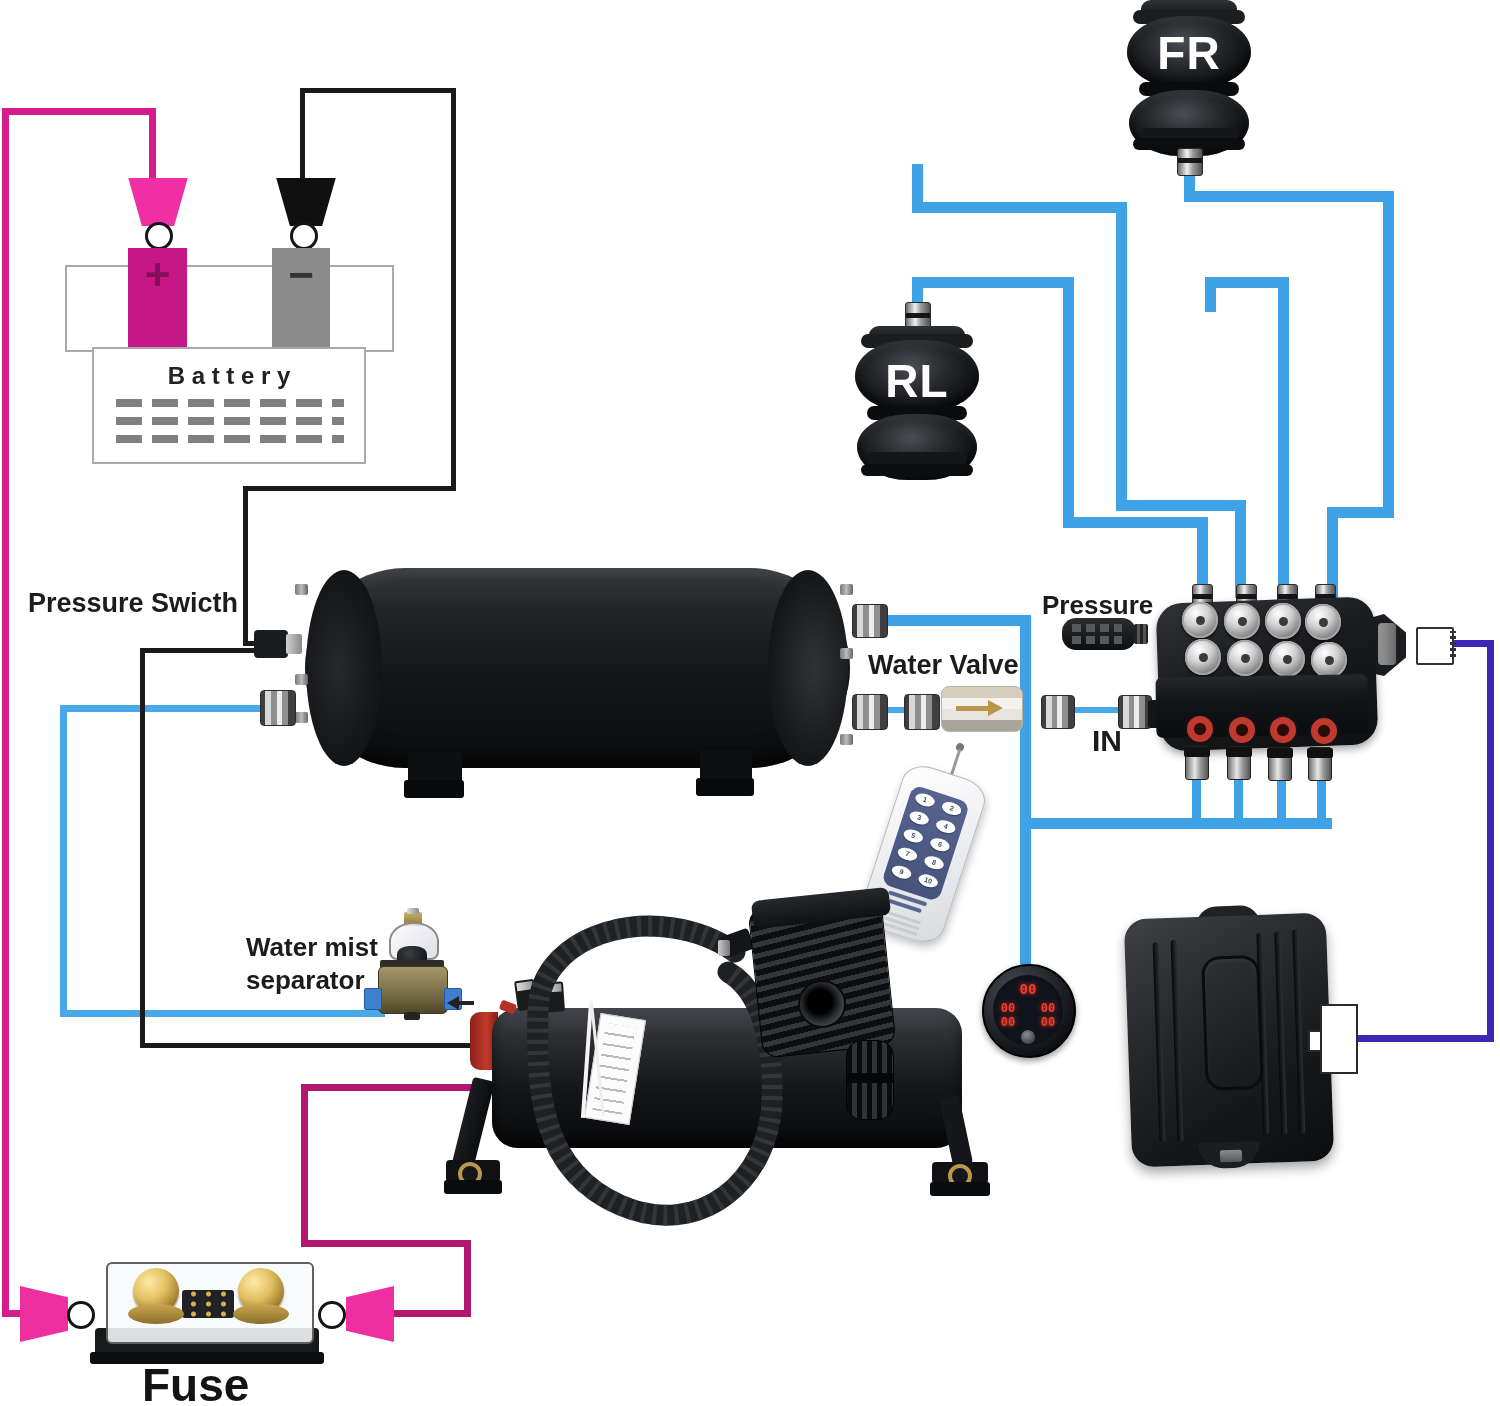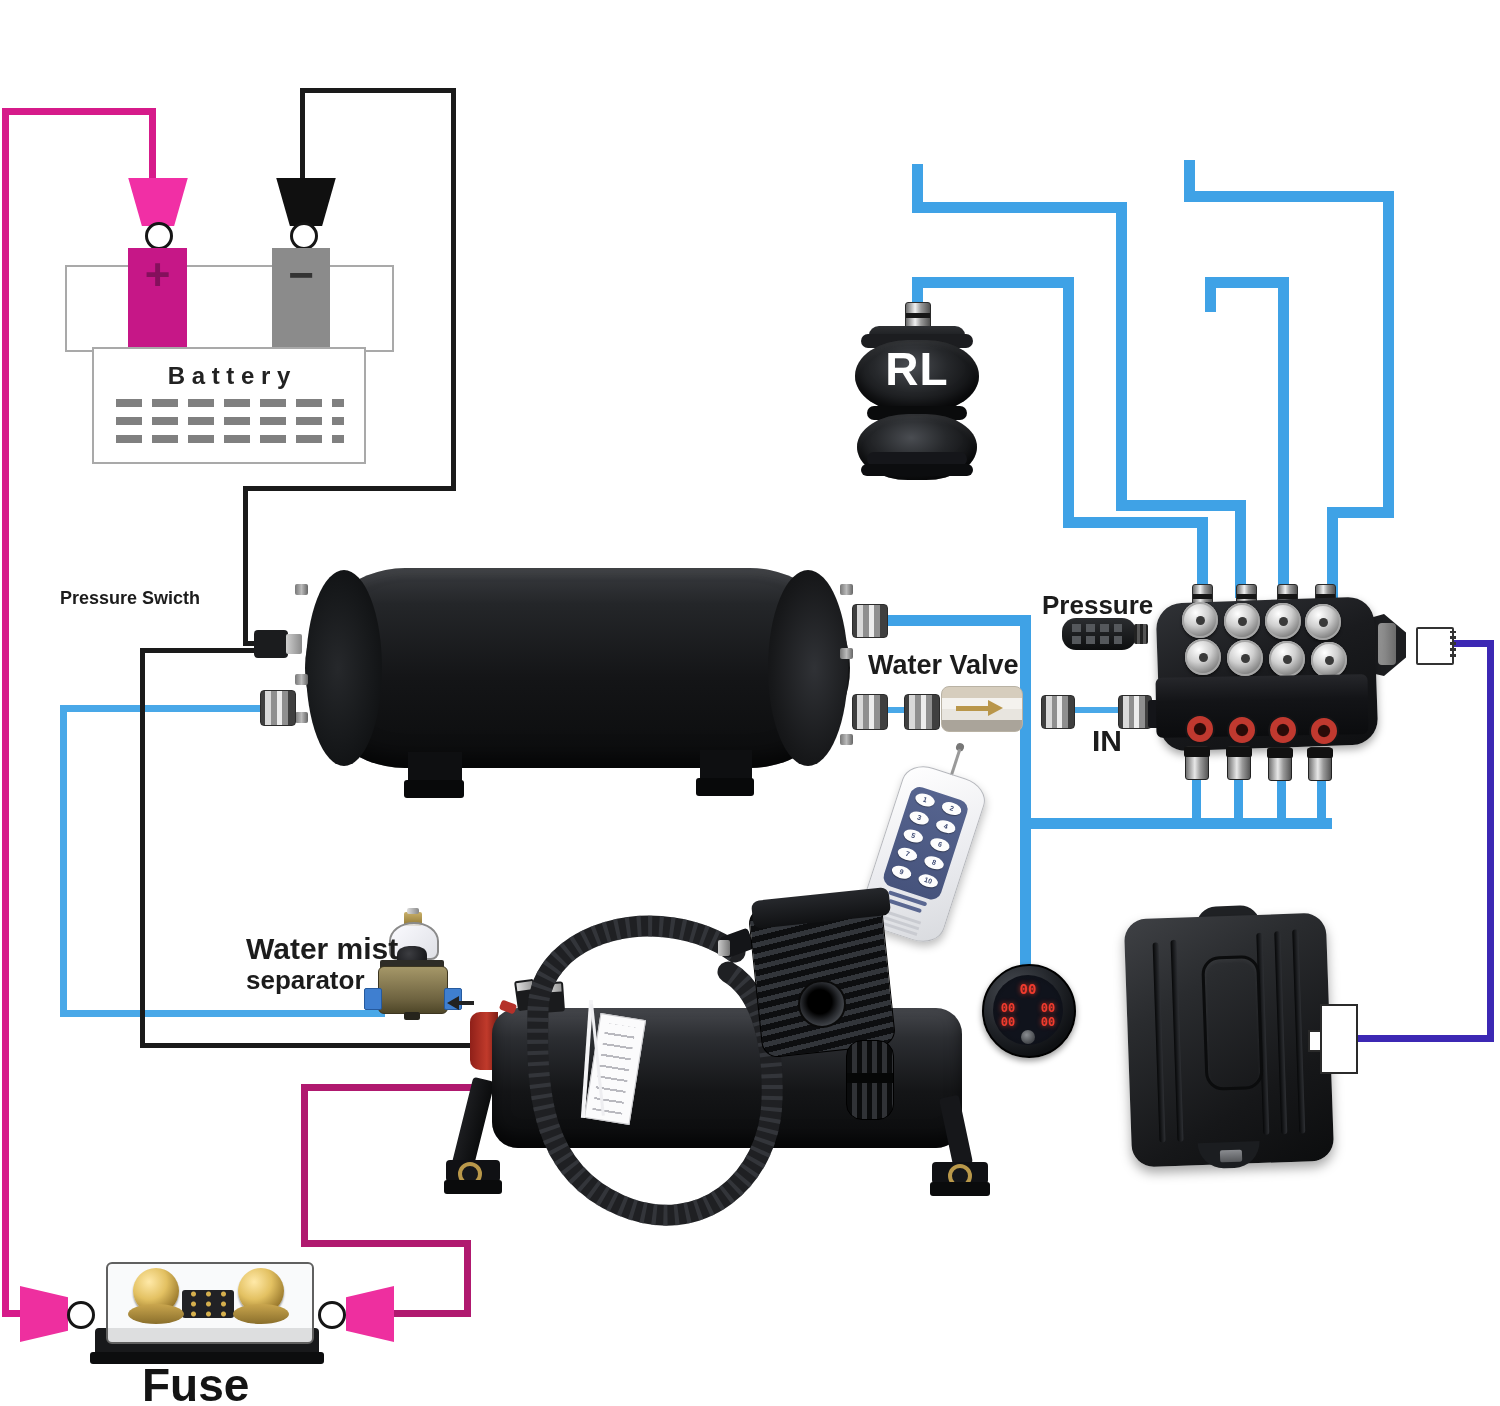--- a/index.html
+++ b/index.html
@@ -217,31 +217,42 @@
       <div class="abs" style="left:10px;top:6px;width:50px;height:8px;background:repeating-linear-gradient(90deg,#55585c 0 9px,transparent 9px 14px)"></div>
       <div class="abs" style="left:10px;top:18px;width:50px;height:8px;background:repeating-linear-gradient(90deg,#55585c 0 9px,transparent 9px 14px)"></div>
     </div>
     <div class="abs" style="left:1134px;top:624px;width:14px;height:20px;background:repeating-linear-gradient(90deg,#222 0 3px,#555 3px 6px);border-radius:2px"></div>
     <div class="abs" style="left:1416px;top:627px;width:34px;height:34px;background:#fff;border:2px solid #333;border-radius:2px">
       <div class="abs" style="left:32px;top:2px;width:6px;height:26px;background:repeating-linear-gradient(0deg,#333 0 3px,transparent 3px 6px)"></div>
     </div>
   </div>
 
 
+  <div class="abs" style="left:1125px;top:0;width:128px;height:176px">
+    <div class="abs" style="left:16px;top:0;width:96px;height:20px;background:linear-gradient(180deg,#2e3033,#121316);border-radius:10px/9px"></div>
+    <div class="abs" style="left:8px;top:10px;width:112px;height:14px;background:#1c1d20;border-radius:8px"></div>
+    <div class="lobe" style="left:2px;top:16px;width:124px;height:72px"></div>
+    <div class="abs" style="left:14px;top:82px;width:100px;height:14px;background:#0a0b0c;border-radius:8px"></div>
+    <div class="lobe" style="left:4px;top:90px;width:120px;height:66px"></div>
+    <div class="abs" style="left:14px;top:128px;width:100px;height:14px;background:#15161a;border-radius:7px"></div>
+    <div class="abs" style="left:8px;top:138px;width:112px;height:12px;background:#0c0d0f;border-radius:6px"></div>
+    <div class="fitv" style="left:52px;top:148px;width:24px;height:26px"></div>
+    <div class="baglabel" style="top:26px">FR</div>
+  </div>
 
   <div class="abs" style="left:853px;top:300px;width:128px;height:178px">
     <div class="fitv" style="left:52px;top:2px;width:24px;height:28px"></div>
     <div class="abs" style="left:16px;top:26px;width:96px;height:18px;background:linear-gradient(180deg,#2e3033,#121316);border-radius:10px/9px"></div>
     <div class="abs" style="left:8px;top:34px;width:112px;height:14px;background:#1c1d20;border-radius:8px"></div>
     <div class="lobe" style="left:2px;top:40px;width:124px;height:72px"></div>
     <div class="abs" style="left:14px;top:106px;width:100px;height:14px;background:#0a0b0c;border-radius:8px"></div>
     <div class="lobe" style="left:4px;top:114px;width:120px;height:66px"></div>
     <div class="abs" style="left:14px;top:152px;width:100px;height:14px;background:#15161a;border-radius:7px"></div>
     <div class="abs" style="left:8px;top:164px;width:112px;height:12px;background:#0c0d0f;border-radius:6px"></div>
-    <div class="baglabel" style="top:42px">RL</div>
+    <div class="baglabel" style="top:54px">RL</div>
   </div>
 
 
   <div class="abs" style="left:982px;top:964px;width:90px;height:90px">
     <div class="abs" style="left:0;top:0;width:90px;height:90px;border-radius:50%;border:2px solid #000;background:radial-gradient(circle at 35% 30%,#4a4e55,#23262b 45%,#0e1013 75%);box-shadow:0 3px 6px rgba(0,0,0,.4)"></div>
     <div class="abs" style="left:11px;top:11px;width:70px;height:70px;border-radius:50%;background:radial-gradient(circle,#10131c 60%,#0a0c11)"></div>
     <div class="gdig" style="left:30px;top:17px;width:32px;font-size:14px">00</div>
     <div class="gdig" style="left:13px;top:37px;width:26px;font-size:12px">00</div>
     <div class="gdig" style="left:53px;top:37px;width:26px;font-size:12px">00</div>
     <div class="gdig" style="left:13px;top:51px;width:26px;font-size:12px">00</div>
@@ -333,20 +344,20 @@
       <div class="groove" style="left:150px;top:17px;width:6px;height:203px"></div>
       <div class="groove" style="left:168px;top:16px;width:6px;height:204px"></div>
       <div class="abs" style="left:76px;top:40px;width:52px;height:128px;border:3px solid #0b0c0d;border-radius:18px;box-shadow:inset 0 2px 4px rgba(255,255,255,.05)"></div>
       <div class="abs" style="left:66px;top:226px;width:62px;height:26px;border-radius:0 0 30px 30px;background:#1b1d20"></div>
       <div class="abs" style="left:88px;top:234px;width:22px;height:12px;background:linear-gradient(#8a8c90,#55575a);border-radius:2px"></div>
     </div>
     <div class="abs" style="left:188px;top:130px;width:16px;height:18px;background:#fff;border:2px solid #2a2a2a"></div>
     <div class="abs" style="left:200px;top:104px;width:34px;height:66px;background:#fff;border:2px solid #2a2a2a"></div>
   </div>
 
-  <div class="lbl" style="left:60px;top:588px;font-size:18px">Pressure Swicth</div>
+  <div class="lbl" style="left:28px;top:588px;font-size:27px">Pressure Swicth</div>
   <div class="lbl" style="left:868px;top:650px;font-size:27px">Water Valve</div>
   <div class="lbl" style="left:1042px;top:590px;font-size:26px">Pressure</div>
   <div class="lbl" style="left:1092px;top:724px;font-size:30px">IN</div>
-  <div class="lbl" style="left:246px;top:932px;font-size:30px">Water mist</div>
+  <div class="lbl" style="left:246px;top:932px;font-size:26px">Water mist</div>
   <div class="lbl" style="left:246px;top:965px;font-size:26px">separator</div>
 
 </div>
 
 </body></html>

